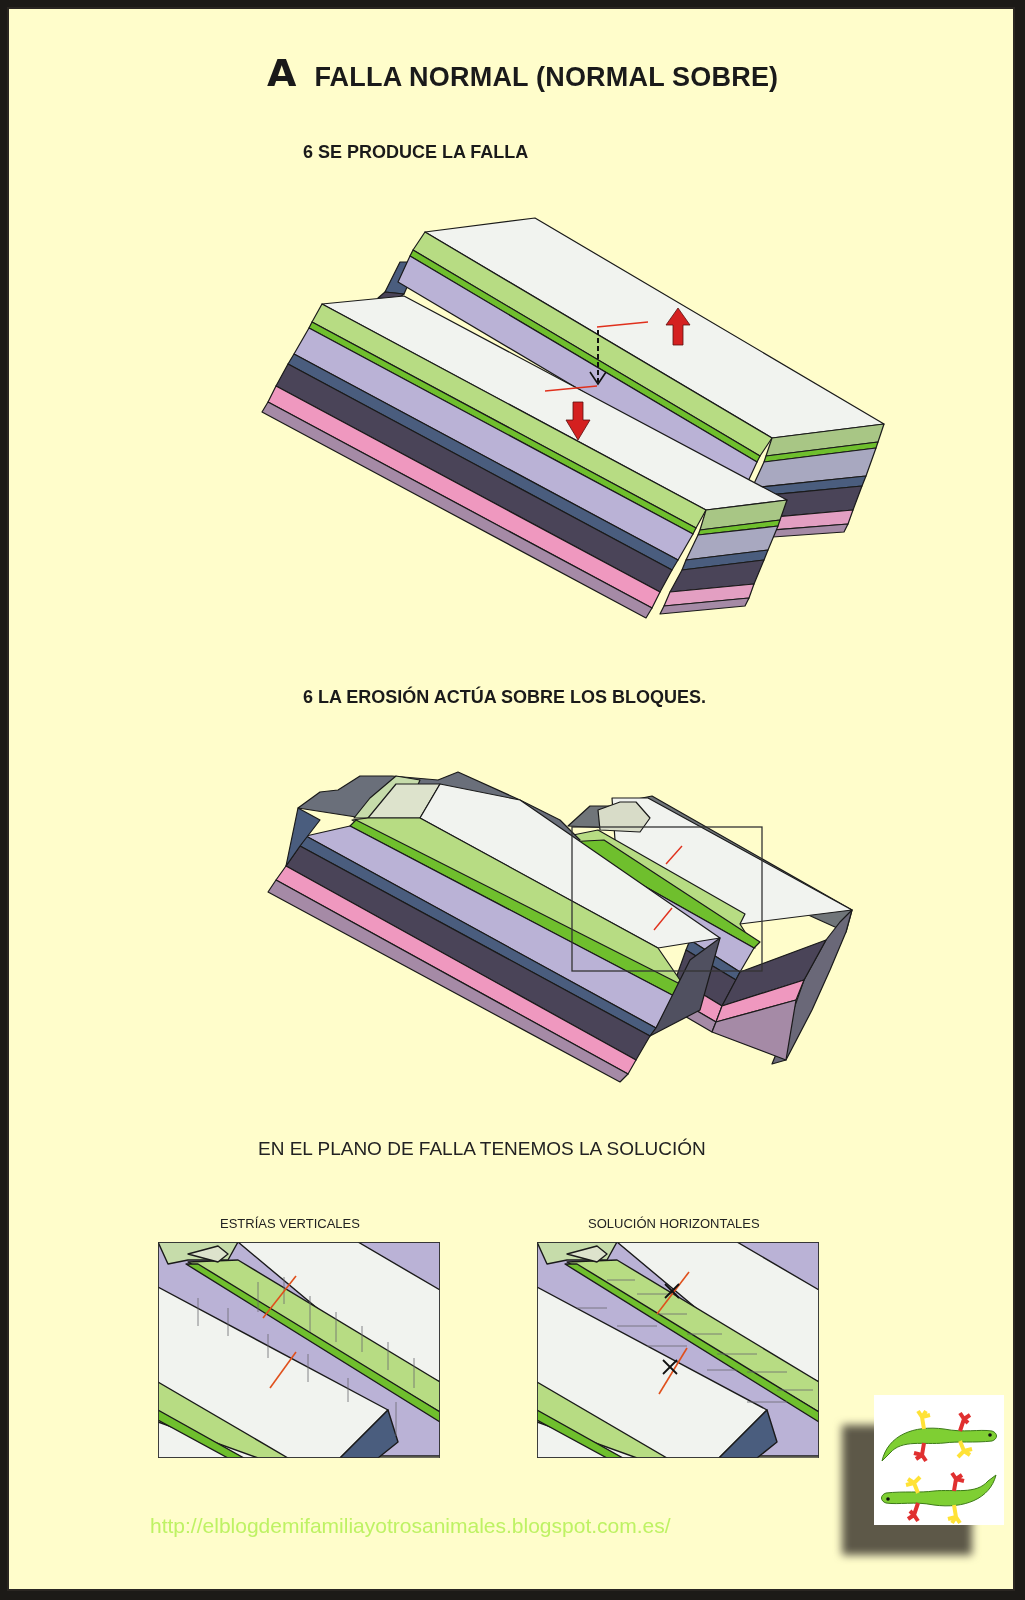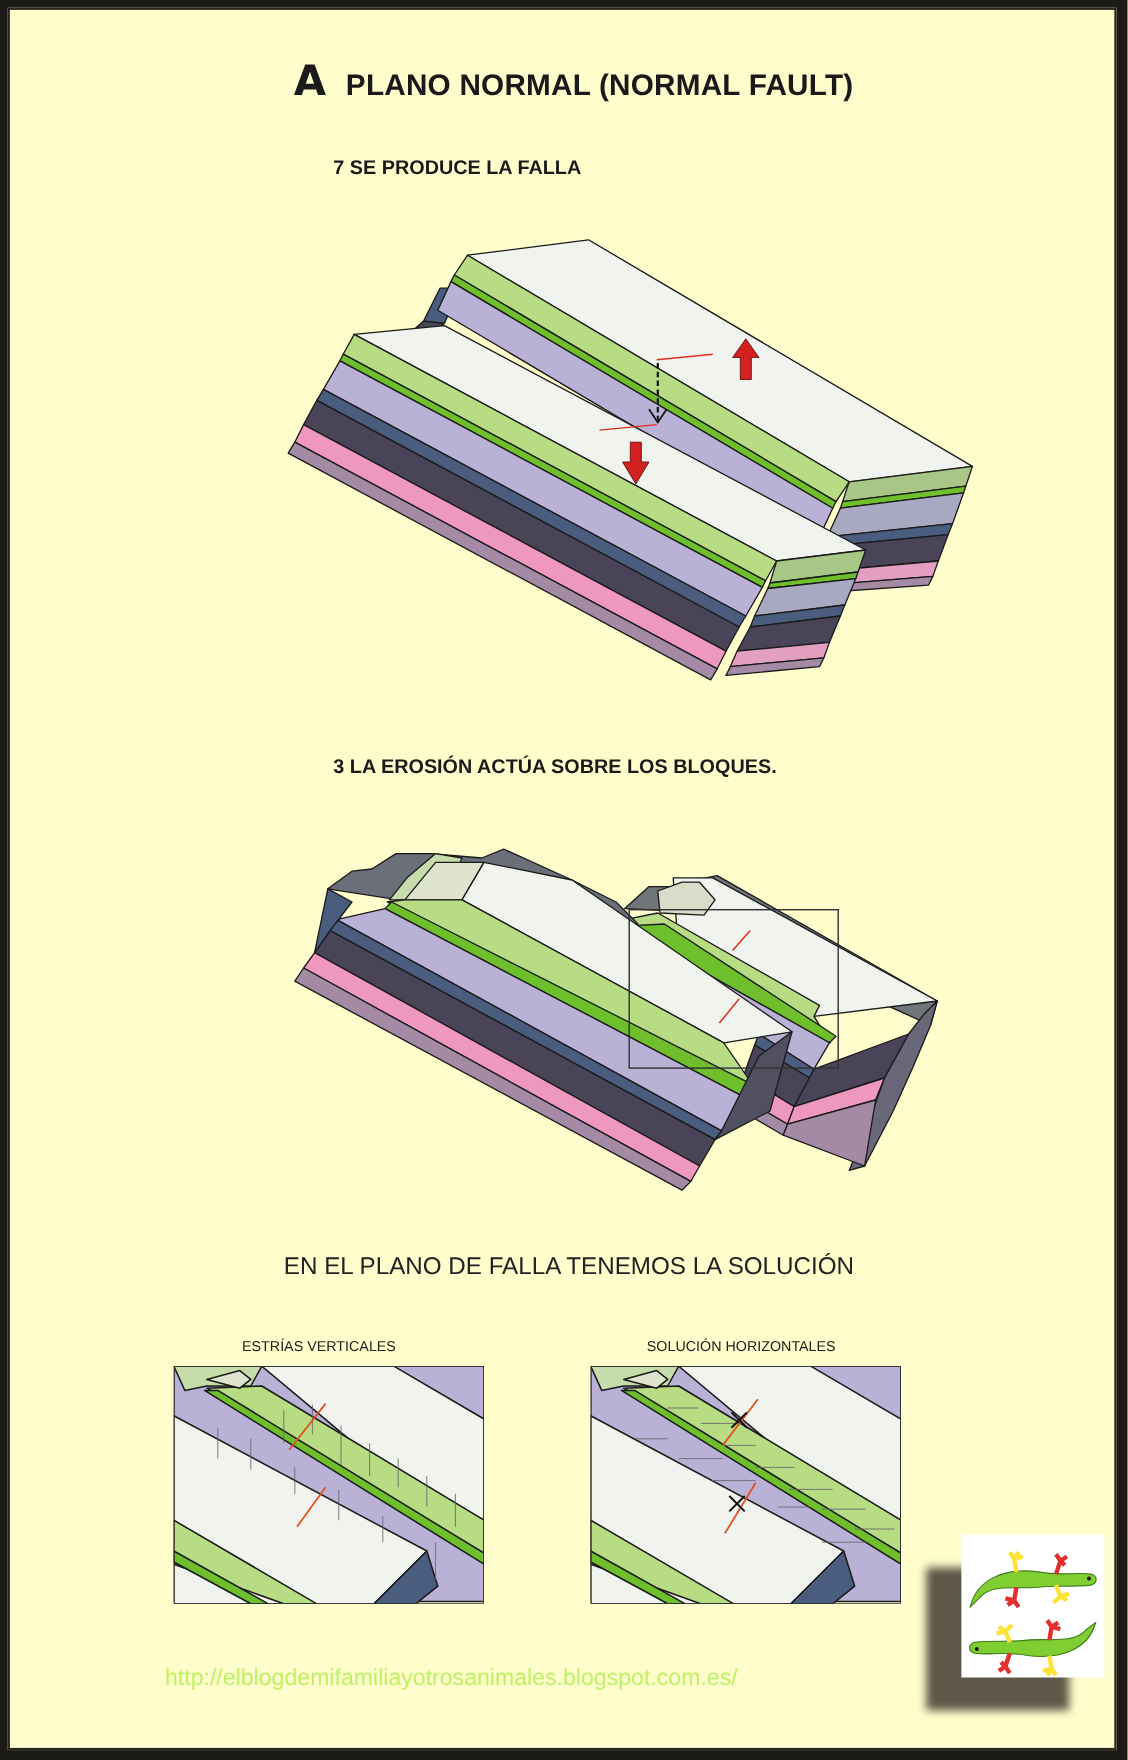--- a/index.html
+++ b/index.html
@@ -11,43 +11,43 @@
   .frame {
     position: absolute; left: 7px; top: 7px; width: 1008px; height: 1584px;
     background: #fffdcb; border: 2px solid #2a2622; box-sizing: border-box;
   }
   .title-row { position: absolute; left: 258px; top: 42px; display: flex; align-items: baseline; gap: 18px; }
   .title-letter { font-size: 38px; font-weight: bold; color: #1a1a1a; font-family: "DejaVu Sans", sans-serif; }
   .title-text { font-size: 27px; font-weight: bold; color: #1a1a1a; letter-spacing: 0.2px; }
   .step-label { position: absolute; font-size: 18px; font-weight: bold; color: #1a1a1a; }
   .step1 { left: 303px; top: 142px; }
   .step2 { left: 303px; top: 687px; }
-  .solution { position: absolute; left: 258px; top: 1138px; font-size: 22px; color: #222; }
+  .solution { position: absolute; left: 258px; top: 1138px; font-size: 19px; color: #222; }
   .panel-cap { position: absolute; font-size: 13px; color: #222; }
   .cap1 { left: 220px; top: 1216px; }
   .cap2 { left: 588px; top: 1216px; }
   svg.fig { position: absolute; }
   .url { position: absolute; left: 150px; top: 1514px; font-size: 21px; color: #bef264; }
   .logo-shadow {
     position: absolute; left: 842px; top: 1425px; width: 130px; height: 130px;
     background: #5d5848; filter: blur(4px);
   }
   .logo { position: absolute; left: 874px; top: 1395px; width: 130px; height: 130px; background: #ffffff; }
 </style>
 </head>
 <body>
 
 <div class="frame">
   <div class="title-row">
     <span class="title-letter">A</span>
-    <span class="title-text">PLANO NORMAL (NORMAL FAULT)</span>
+    <span class="title-text">FALLA NORMAL (NORMAL SOBRE)</span>
   </div>
 </div>
 
-<div class="step-label step1">7 SE PRODUCE LA FALLA</div>
+<div class="step-label step1">6 SE PRODUCE LA FALLA</div>
 
 <svg class="fig" width="1025" height="640" viewBox="0 0 1025 640" style="left:0;top:0;">
   <g stroke="#1a1a1a" stroke-width="1.2" stroke-linejoin="round">
 
     <g>
 
       <polygon points="385,292 400,262 418,262 404,294" fill="#4a5d7e"></polygon>
       <polygon points="378,298 385,292 404,294 396,300" fill="#4a4458"></polygon>
 
       <polygon points="425,232 535,218 884,424 772,438" fill="#f1f3ef"></polygon>
@@ -94,21 +94,21 @@
   <polyline points="590,372 598,384 606,372" fill="none" stroke="#111" stroke-width="1.6"></polyline>
 
   <g fill="#d42020" stroke="#5a1010" stroke-width="0.8">
     <polygon points="678,308 690,325 683,325 683,345 673,345 673,325 666,325"></polygon>
   </g>
   <g fill="#d42020" stroke="#5a1010" stroke-width="0.8">
     <polygon points="573,402 583,402 583,420 590,420 578,440 566,420 573,420"></polygon>
   </g>
 </svg>
 
-<div class="step-label step2">3 LA EROSIÓN ACTÚA SOBRE LOS BLOQUES.</div>
+<div class="step-label step2">6 LA EROSIÓN ACTÚA SOBRE LOS BLOQUES.</div>
 
 <svg class="fig" width="1025" height="400" viewBox="0 740 1025 400" style="left:0;top:740px;">
   <g stroke="#1a1a1a" stroke-width="1.2" stroke-linejoin="round">
 
     <polygon points="568,826 590,806 612,806 632,800 652,796 852,910 846,932 744,886 700,860 650,830" fill="#707579"></polygon>
     <polygon points="612,798 648,798 852,910 740,924 616,854" fill="#f1f3ef"></polygon>
     <polygon points="598,810 620,802 636,802 650,818 640,832 600,830" fill="#d8dcc8"></polygon>
     <polygon points="568,836 598,830 745,914 740,924 755,948 610,862" fill="#b7dc83"></polygon>
     <polygon points="566,842 604,840 760,942 754,948" fill="#6fbf2d"></polygon>
     <polygon points="556,848 566,842 754,948 740,972 690,940" fill="#bab2d6"></polygon>

